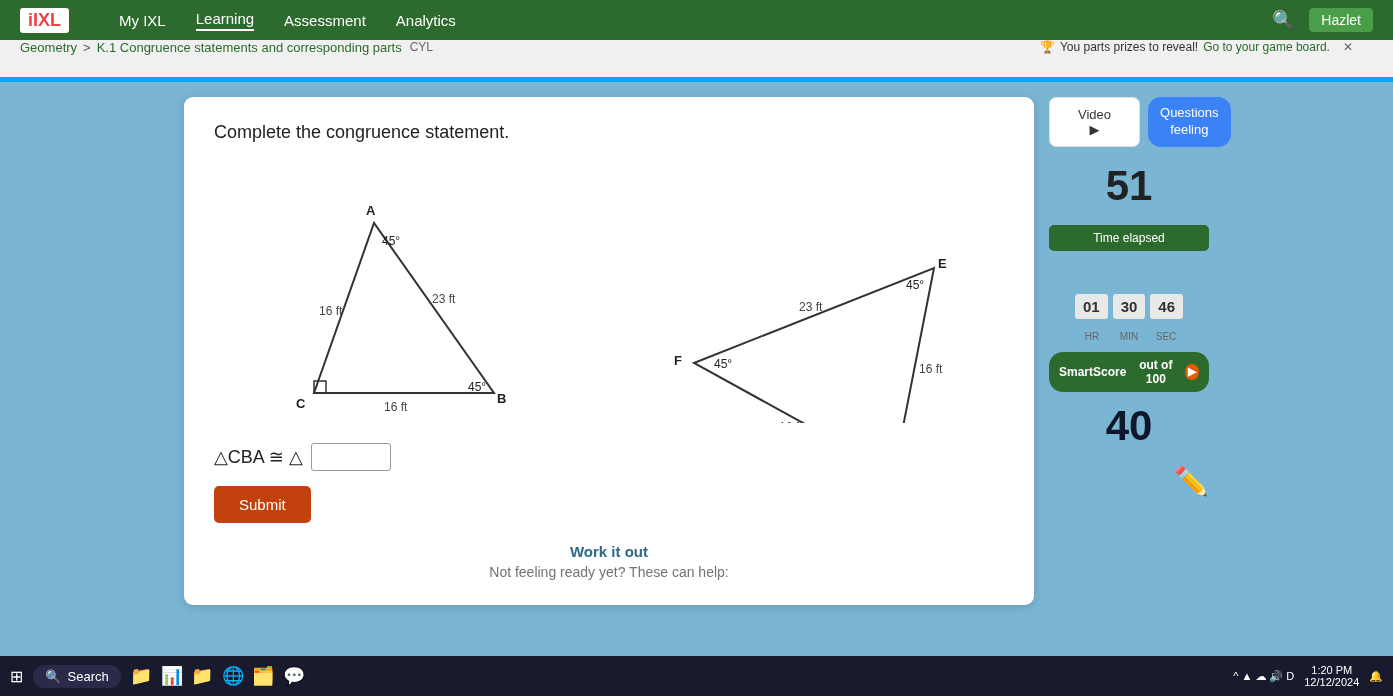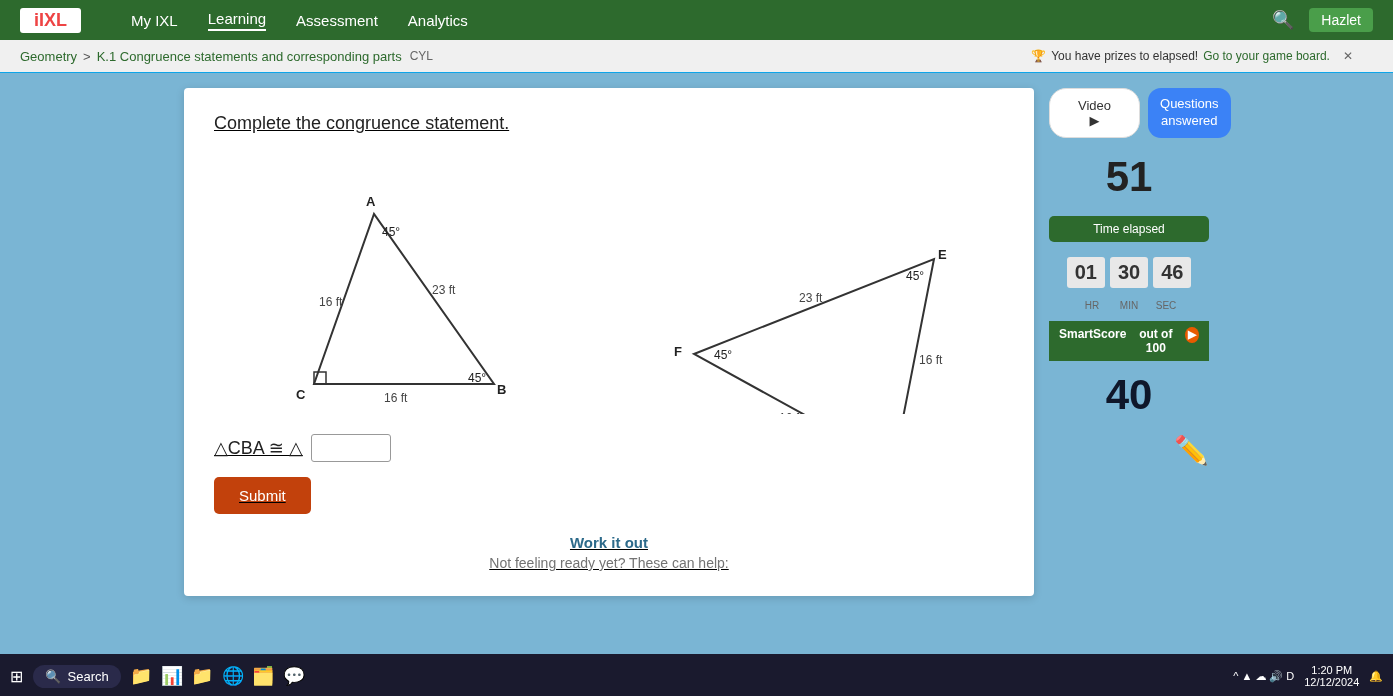--- a/index.html
+++ b/index.html
@@ -12,21 +12,21 @@
       display: flex;
       align-items: center;
       padding: 0 20px;
       gap: 30px;
     }
     .logo {
       background: white;
       color: #333;
       font-weight: bold;
       font-size: 18px;
-      padding: 2px 14px;
+      padding: 2px 8px;
       border-radius: 3px;
       margin-right: 20px;
     }
     .logo span { color: #e44; }
     .nav-link {
       color: white;
       text-decoration: none;
       font-size: 15px;
       cursor: pointer;
     }
@@ -47,27 +47,27 @@
       border: none;
       padding: 4px 12px;
       border-radius: 4px;
       cursor: pointer;
       font-size: 14px;
     }
 
     
     .breadcrumb-bar {
       background: #f0f0f0;
-      height: 33px;
-      display: flex;
-      align-items: center;
+      height: 42px;
+      display: flex;
+      align-items: flex-start;
       padding: 0 20px;
       font-size: 13px;
       color: #555;
-      border-bottom: 1px solid #0ea5e9;
+      border-bottom: 5px solid #0ea5e9;
       position: relative;
     }
     .breadcrumb-bar a { color: #2d6a2d; text-decoration: none; }
     .prize-notice {
       position: absolute;
       right: 40px;
       font-size: 12px;
       color: #333;
       display: flex;
       align-items: center;
@@ -84,27 +84,26 @@
       display: flex;
       justify-content: center;
       align-items: flex-start;
       padding: 15px;
       gap: 15px;
     }
 
     
     .question-card {
       background: white;
-      border-radius: 4px;
+      border-radius: 9px;
       padding: 25px 30px;
       width: 850px;
       min-height: 480px;
       position: relative;
       box-shadow: 0 2px 8px rgba(0,0,0,0.15);
-      text-decoration: underline;
     }
     .question-text {
       font-size: 18px;
       font-weight: normal;
       margin-bottom: 20px;
       color: #222;
     }
 
     
     .triangles-area {
@@ -167,21 +166,21 @@
     .right-panel {
       width: 160px;
       display: flex;
       flex-direction: column;
       gap: 10px;
     }
 
     .video-btn {
       background: white;
       border: 1px solid #ddd;
-      border-radius: 17px;
+      border-radius: 7px;
       padding: 8px 28px;
       font-size: 13px;
       cursor: pointer;
       color: #333;
       display: flex;
       align-items: center;
       gap: 5px;
     }
     .questions-answered-btn {
       background: #3b82f6;
@@ -216,44 +215,45 @@
     .timer-display {
       display: flex;
       gap: 5px;
       justify-content: center;
       margin-top: 5px;
     }
     .timer-unit {
       background: #e8e8e8;
       border-radius: 3px;
       padding: 4px 8px;
-      font-size: 20px;
+      font-size: 15px;
       font-weight: bold;
       color: #333;
+      margin-top: 28px;
     }
     .timer-labels {
       display: flex;
       gap: 5px;
       justify-content: center;
       font-size: 10px;
       color: #666;
       margin-top: 2px;
     }
     .timer-label { width: 32px; text-align: center; }
 
     .smart-score-box {
       background: #2d6a2d;
       color: white;
-      border-radius: 0;
+      border-radius: 14px;
       padding: 6px 10px;
       text-align: center;
       font-size: 12px;
       font-weight: bold;
       display: flex;
-      align-items: flex-start;
+      align-items: center;
       justify-content: center;
       gap: 5px;
     }
     .smart-score-box .orange-circle {
       background: #e85a00;
       border-radius: 50%;
       width: 16px;
       height: 16px;
       display: inline-flex;
       align-items: center;
@@ -344,21 +344,21 @@
   </div>
 </div>
 
 <div class="breadcrumb-bar">
   <a href="#">Geometry</a>
   <span style="margin: 0 6px;">&gt;</span>
   <a href="#">K.1 Congruence statements and corresponding parts</a>
   <span style="margin-left: 8px; color:#666; font-size:12px;">CYL</span>
   <div class="prize-notice">
     <span class="prize-trophy">🏆</span>
-    <span>You have prizes to elapsed!</span>
+    <span>You parts prizes to reveal!</span>
     <a href="#">Go to your game board.</a>
     <span class="close-btn">✕</span>
   </div>
 </div>
 
 <div class="main-area">
 
   <div class="question-card">
     <div class="question-text">Complete the congruence statement.</div>
 
@@ -412,21 +412,21 @@
       <div class="work-it-out-link">Work it out</div>
       <div class="not-ready">Not feeling ready yet? These can help:</div>
     </div>
   </div>
 
   <div class="right-panel">
     <div style="display:flex; gap:8px;">
       <button class="video-btn">Video ▶</button>
       <button class="questions-answered-btn">
         <div>Questions</div>
-        <div>answered</div>
+        <div>feeling</div>
       </button>
     </div>
 
     <div class="score-number">51</div>
 
     <div class="time-elapsed-box">Time elapsed</div>
 
     <div class="timer-display">
       <div class="timer-unit">01</div>
       <div class="timer-unit">30</div>

